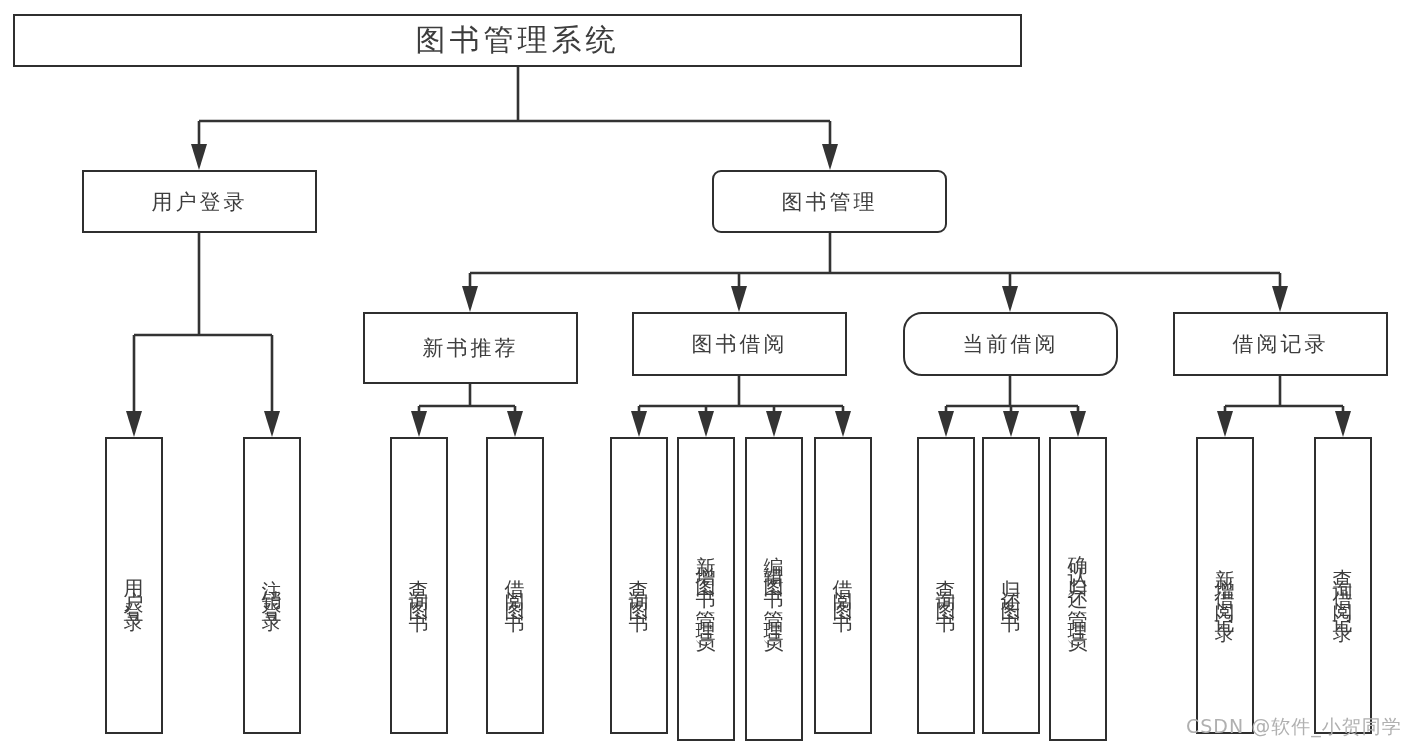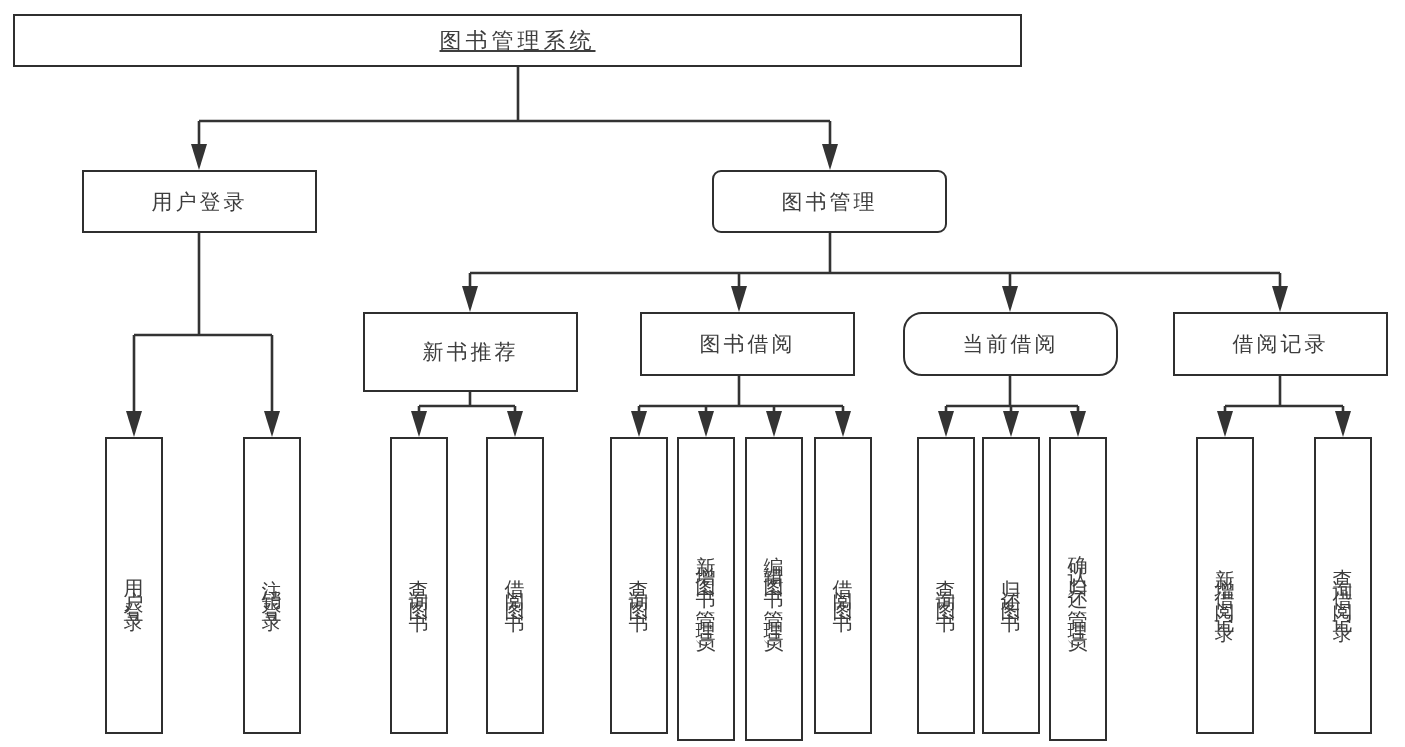--- a/index.html
+++ b/index.html
@@ -22,21 +22,21 @@
   .connectors polygon{fill:var(--line-color);stroke:none;}
   .box{
     position:absolute;
     box-sizing:border-box;
     border:2.5px solid var(--border-color);
     background:#fff;
     color:var(--text-color);
     display:flex;align-items:center;justify-content:center;
     text-align:center;
   }
-  .box.title{font-size:22px;letter-spacing:4px;text-decoration:underline;}
+  .box.title{font-size:30px;letter-spacing:4px;}
   .box.h{font-size:21px;letter-spacing:3px;}
   .box.v{
     writing-mode:vertical-rl;
     text-orientation:mixed;
     font-size:20px;
     letter-spacing:11px;
     line-height:1;
   }
   .watermark{
     position:absolute;
@@ -87,22 +87,22 @@
     <polygon points="1070,411 1086,411 1078,437"></polygon>
     <polygon points="1217,411 1233,411 1225,437"></polygon>
     <polygon points="1335,411 1351,411 1343,437"></polygon>
   </svg>
 
   <div class="box title" style="left:13px;top:14px;width:1009px;height:53px;">图书管理系统</div>
 
   <div class="box h" style="left:82px;top:170px;width:235px;height:63px;">用户登录</div>
   <div class="box h" style="left:712px;top:170px;width:235px;height:63px;border-radius:9px;">图书管理</div>
 
-  <div class="box h" style="left:363px;top:312px;width:215px;height:80px;">新书推荐</div>
-  <div class="box h" style="left:632px;top:312px;width:215px;height:64px;margin-left:8px;">图书借阅</div>
+  <div class="box h" style="left:363px;top:312px;width:215px;height:72px;">新书推荐</div>
+  <div class="box h" style="left:632px;top:312px;width:215px;height:64px;">图书借阅</div>
   <div class="box h" style="left:903px;top:312px;width:215px;height:64px;border-radius:19px;">当前借阅</div>
   <div class="box h" style="left:1173px;top:312px;width:215px;height:64px;">借阅记录</div>
 
   <div class="box v" style="left:105px;top:437px;width:58px;height:297px;">用户登录</div>
   <div class="box v" style="left:243px;top:437px;width:58px;height:297px;">注销登录</div>
 
   <div class="box v" style="left:390px;top:437px;width:58px;height:297px;">查询图书</div>
   <div class="box v" style="left:486px;top:437px;width:58px;height:297px;">借阅图书</div>
 
   <div class="box v" style="left:610px;top:437px;width:58px;height:297px;">查询图书</div>
@@ -110,14 +110,15 @@
   <div class="box v" style="left:745px;top:437px;width:58px;height:304px;">编辑图书（管理员）</div>
   <div class="box v" style="left:814px;top:437px;width:58px;height:297px;">借阅图书</div>
 
   <div class="box v" style="left:917px;top:437px;width:58px;height:297px;">查询图书</div>
   <div class="box v" style="left:982px;top:437px;width:58px;height:297px;">归还图书</div>
   <div class="box v" style="left:1049px;top:437px;width:58px;height:304px;">确认归还（管理员）</div>
 
   <div class="box v" style="left:1196px;top:437px;width:58px;height:297px;">新增借阅记录</div>
   <div class="box v" style="left:1314px;top:437px;width:58px;height:297px;">查询借阅记录</div>
 
+  <div class="watermark">CSDN @软件_小贺同学</div>
 
 </div>
 
 </body></html>

